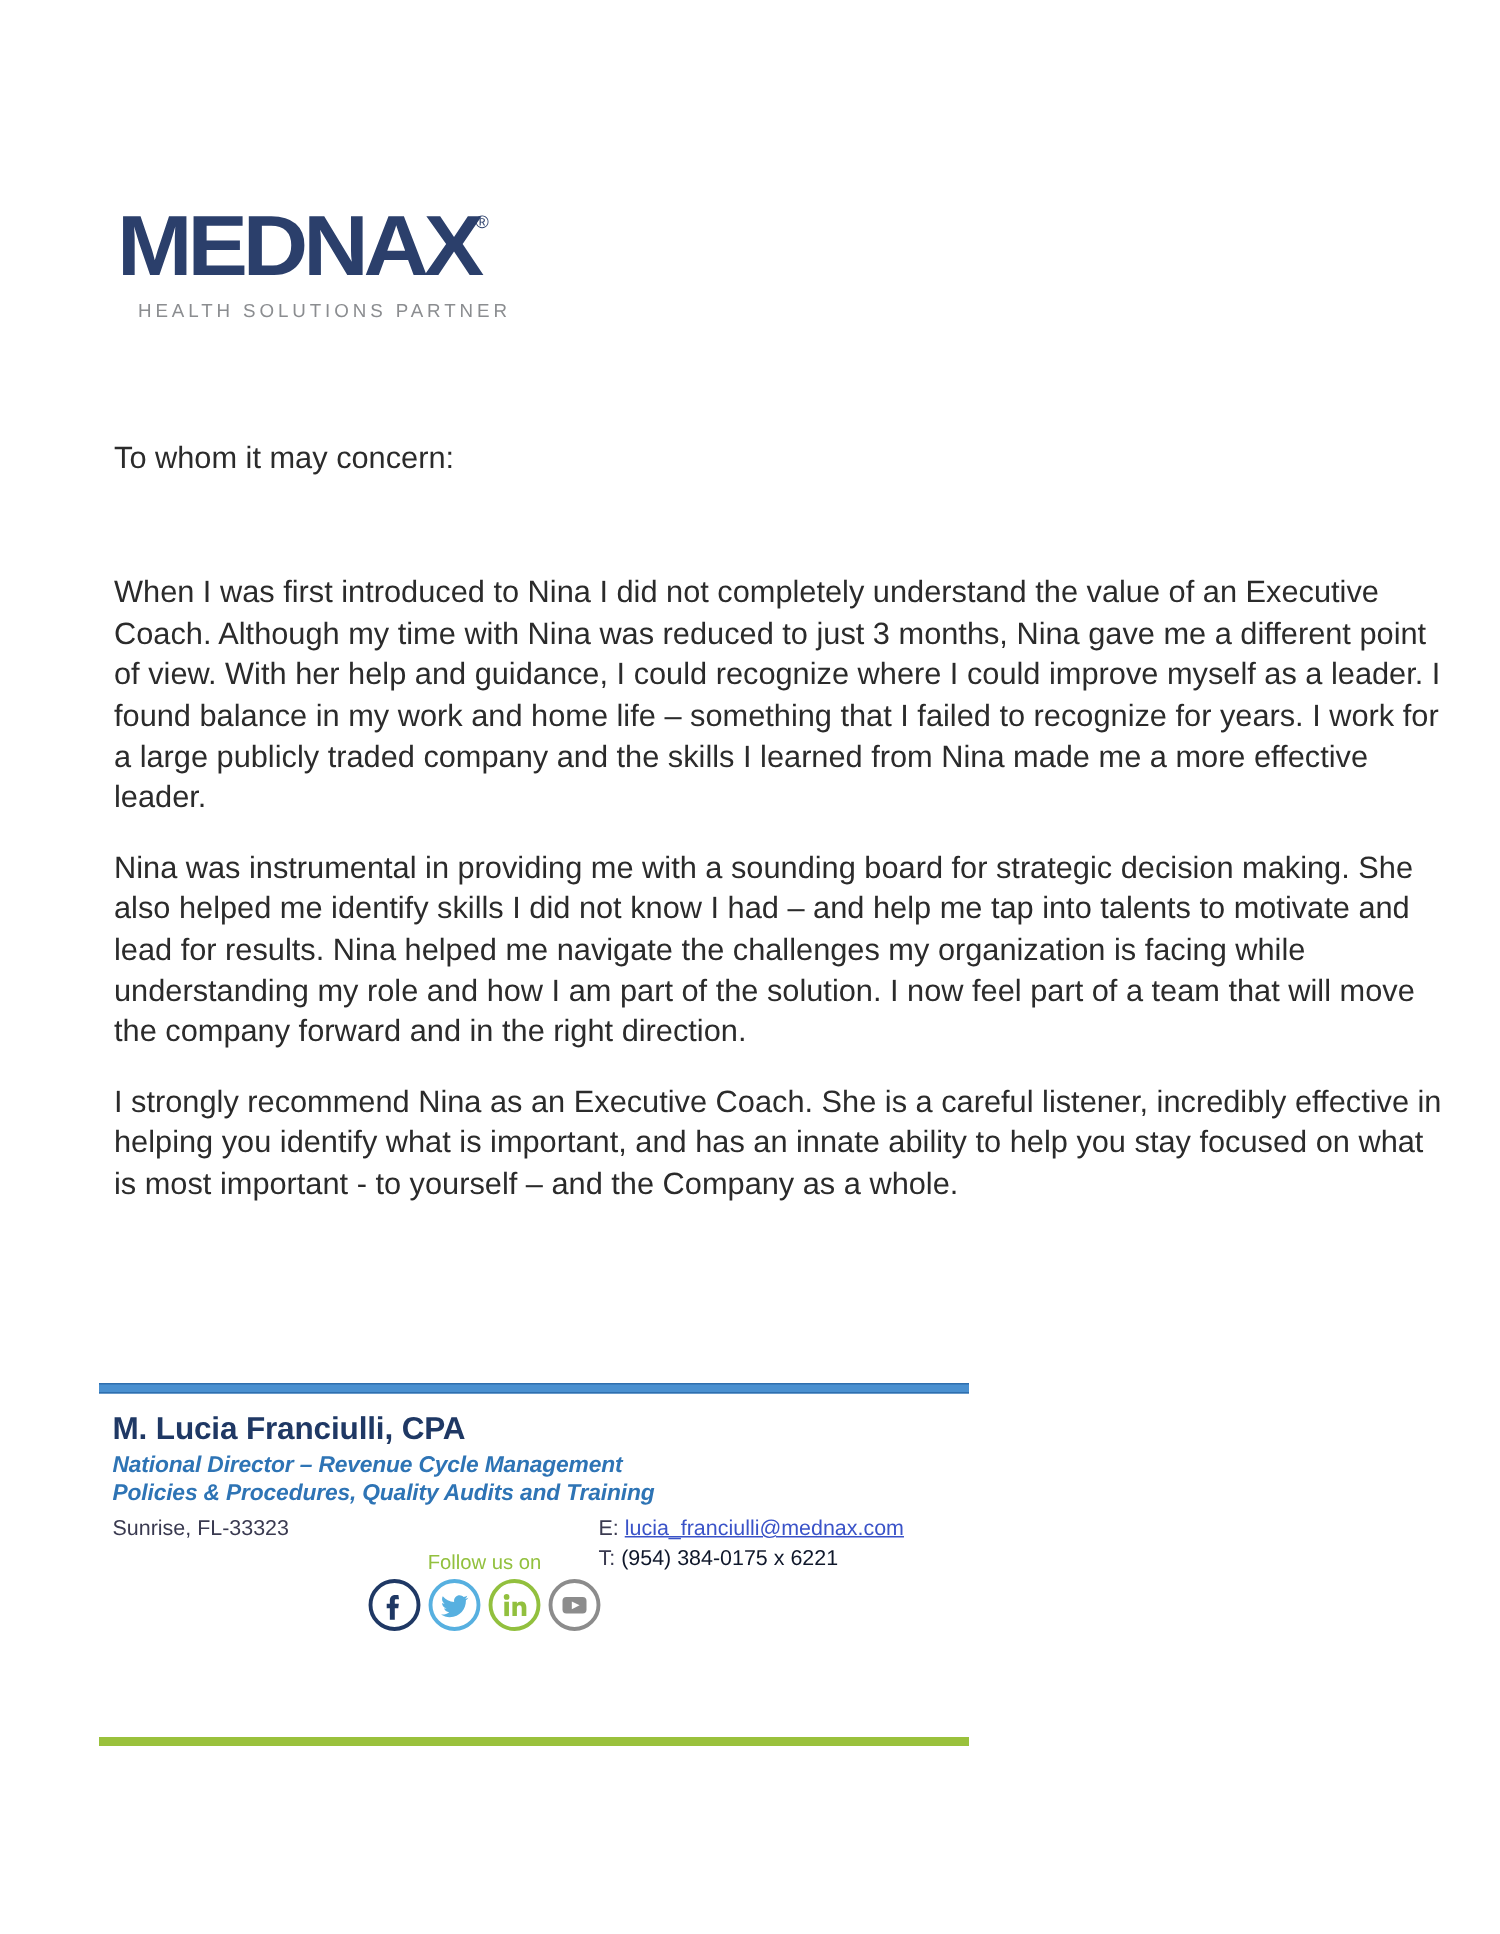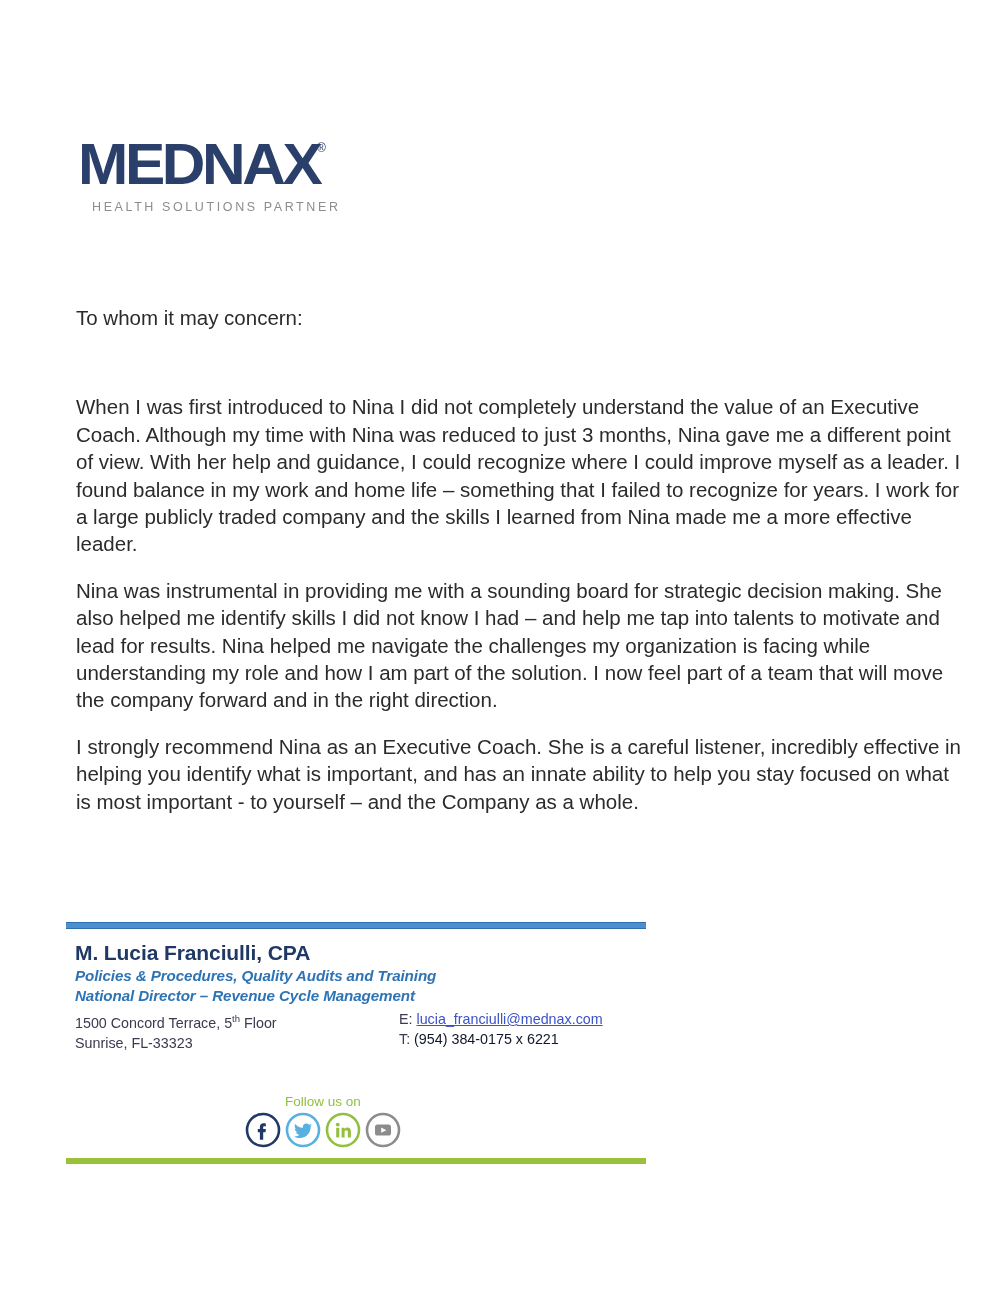--- a/index.html
+++ b/index.html
@@ -43,21 +43,21 @@
     margin-top: 5px;
     margin-left: 14px;
     font-weight: 400;
     white-space: nowrap;
   }
 
   
   .letter {
     position: absolute;
     left: 76px;
-    top: 304px;
+    top: 292px;
     width: 888px;
     font-family: "Liberation Sans", sans-serif;
     font-size: 20.5px;
     line-height: 27.4px;
     color: #2b2b2b;
   }
   .salutation { margin: 0 0 62px 0; }
   .para { margin: 0 0 19px 0; }
   .para.last { margin-bottom: 22px; }
   .signoff { margin: 23px 0 0 0; }
@@ -122,21 +122,21 @@
     color: #3a53c8;
     text-decoration: underline;
   }
   .label-e, .label-t { color: #3a3a50; }
   .phone-val { color: #0f172a; }
 
   
   .follow {
     position: absolute;
     left: 0;
-    top: 1094px;
+    top: 1034px;
     width: 646px;
     text-align: center;
   }
   .follow-label {
     font-family: "Liberation Sans", sans-serif;
     font-size: 13.5px;
     color: #92c03e;
     margin-bottom: 2px;
   }
   .social-row {
@@ -205,26 +205,25 @@
   <div class="letter">
     <p class="salutation">To whom it may concern:</p>
     <p class="para">When I was first introduced to Nina I did not completely understand the value of an Executive Coach. Although my time with Nina was reduced to just 3 months, Nina gave me a different point of view. With her help and guidance, I could recognize where I could improve myself as a leader. I found balance in my work and home life – something that I failed to recognize for years. I work for a large publicly traded company and the skills I learned from Nina made me a more effective leader.</p>
     <p class="para">Nina was instrumental in providing me with a sounding board for strategic decision making. She also helped me identify skills I did not know I had – and help me tap into talents to motivate and lead for results. Nina helped me navigate the challenges my organization is facing while understanding my role and how I am part of the solution. I now feel part of a team that will move the company forward and in the right direction.</p>
     <p class="para last">I strongly recommend Nina as an Executive Coach. She is a careful listener, incredibly effective in helping you identify what is important, and has an innate ability to help you stay focused on what is most important - to yourself – and the Company as a whole.</p>
   </div>
 
   <div class="sig">
     <div class="rule-blue"></div>
     <div class="sig-name">M. Lucia Franciulli, CPA</div>
+    <div class="sig-title">National Director – Revenue Cycle Management</div>
     <div class="sig-title second">Policies &amp; Procedures, Quality Audits and Training</div>
-    <div class="sig-title">National Director – Revenue Cycle Management</div>
 
     <div class="sig-grid">
       <div class="sig-col-left">
-        <div class="sig-line"><span>1500 Concord Terrace, 5</span><span class="sup">th</span><span> Floor</span></div>
         <div class="sig-line">Sunrise, FL-33323</div>
       </div>
       <div class="sig-col-right">
         <div class="sig-line"><span class="label-e">E:</span> <a class="email-link" href="#">lucia_franciulli@mednax.com</a></div>
         <div class="sig-line"><span class="label-t">T:</span> <span class="phone-val">(954) 384-0175 x 6221</span></div>
       </div>
     </div>
   </div>
 
   <div class="follow">

